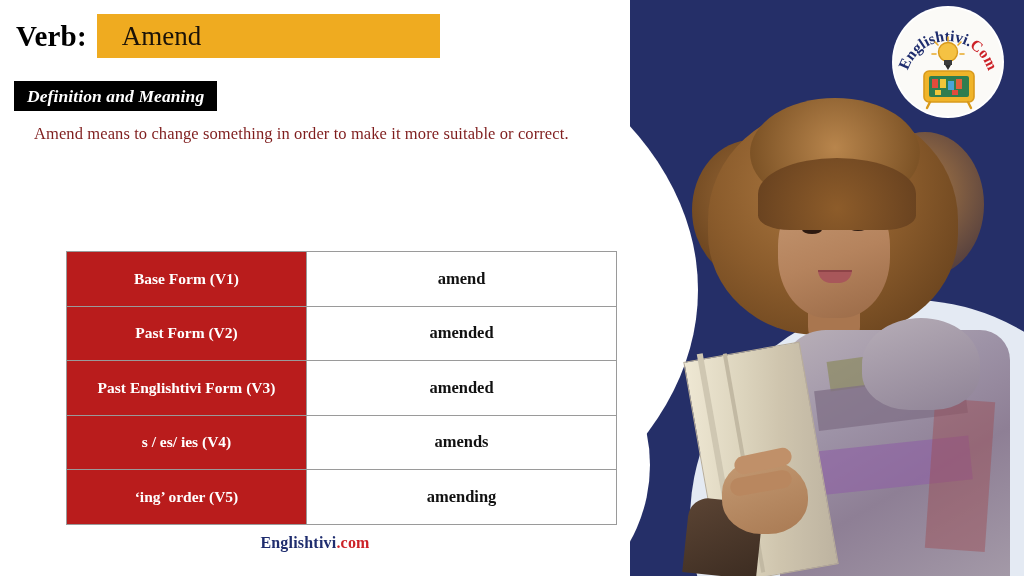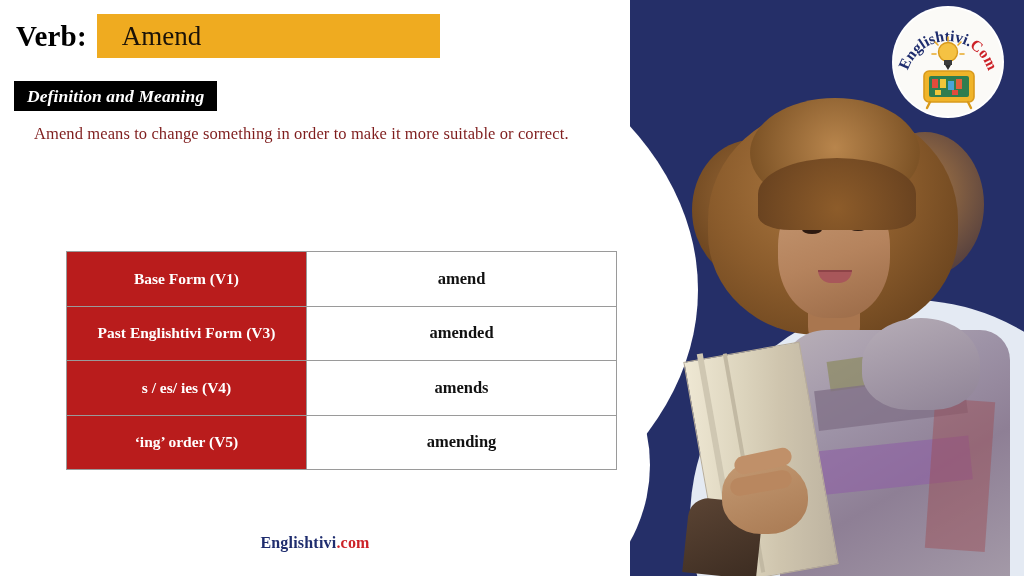--- a/index.html
+++ b/index.html
@@ -250,20 +250,24 @@
     <div class="definition">Amend means to change something in order to make it more suitable or correct.</div>
 
 
     <table class="vtable">
       <tbody>
         <tr>
           <td class="k">Base Form (V1)</td>
           <td class="v">amend</td>
         </tr>
         <tr>
+          <td class="k">Past Form (V2)</td>
+          <td class="v">amended</td>
+        </tr>
+        <tr>
           <td class="k">Past Englishtivi Form (V3)</td>
           <td class="v">amended</td>
         </tr>
         <tr>
           <td class="k">s / es/ ies (V4)</td>
           <td class="v">amends</td>
         </tr>
         <tr>
           <td class="k">‘ing’ order (V5)</td>
           <td class="v">amending</td>

